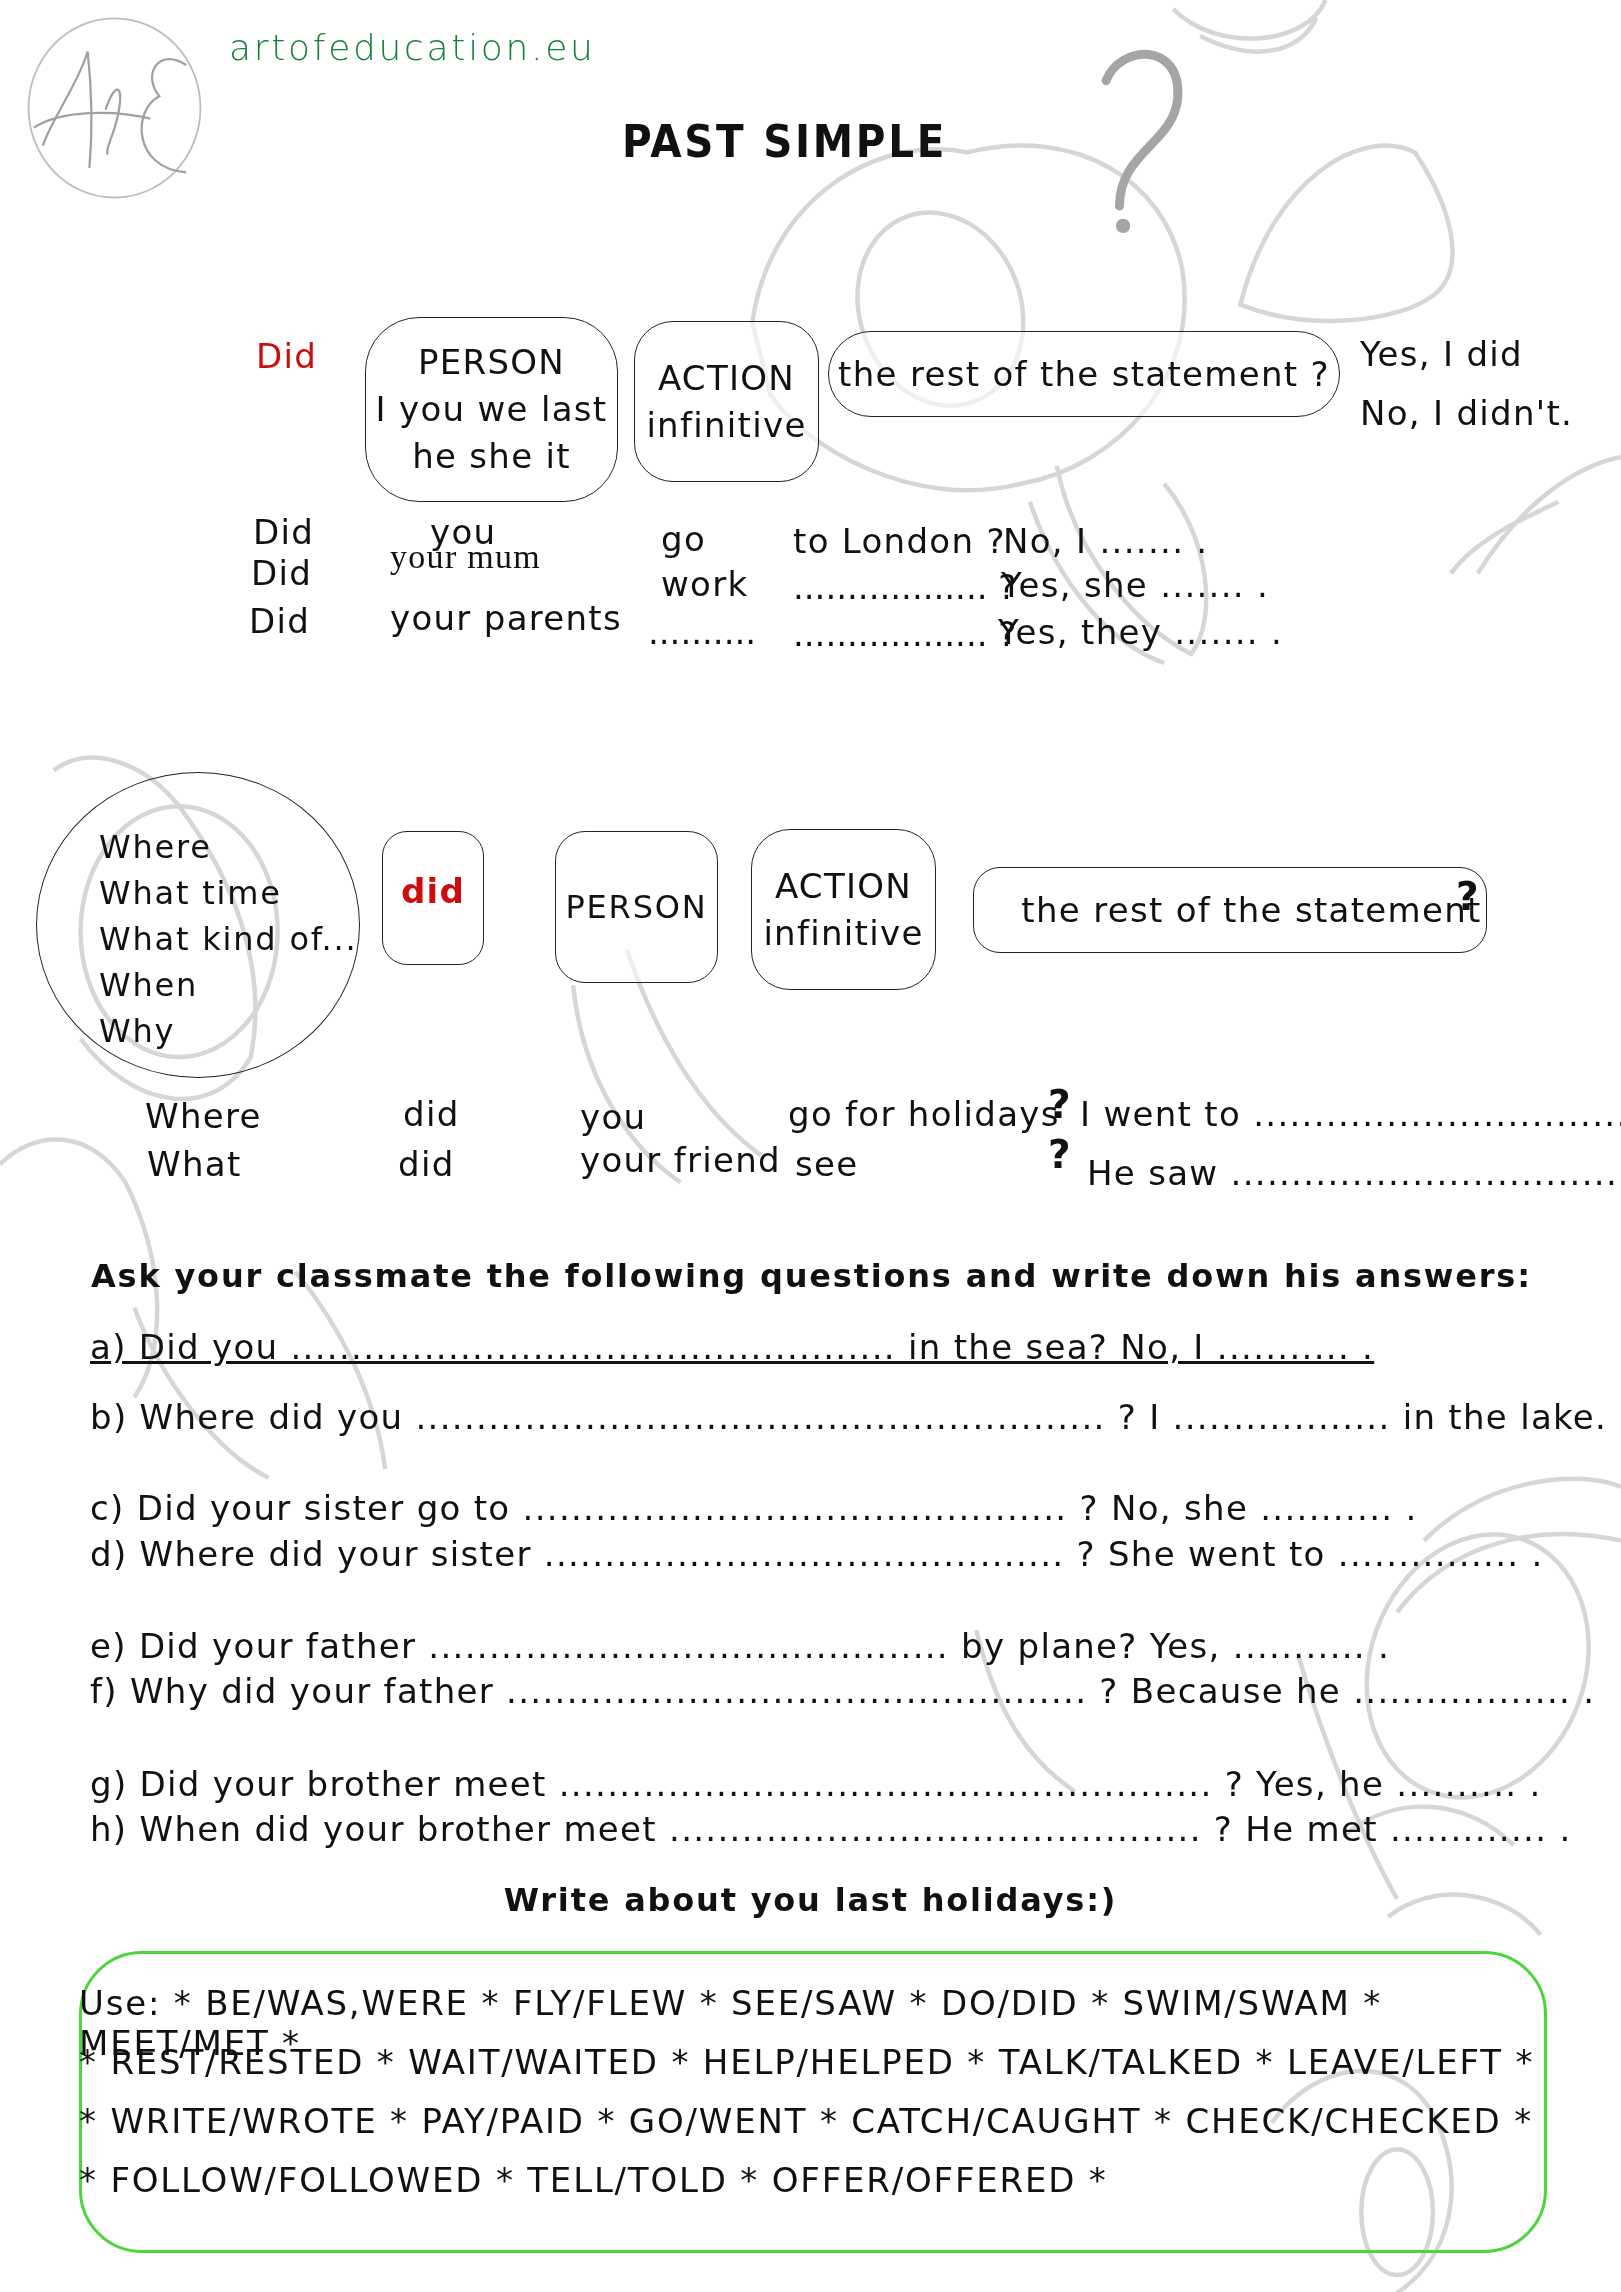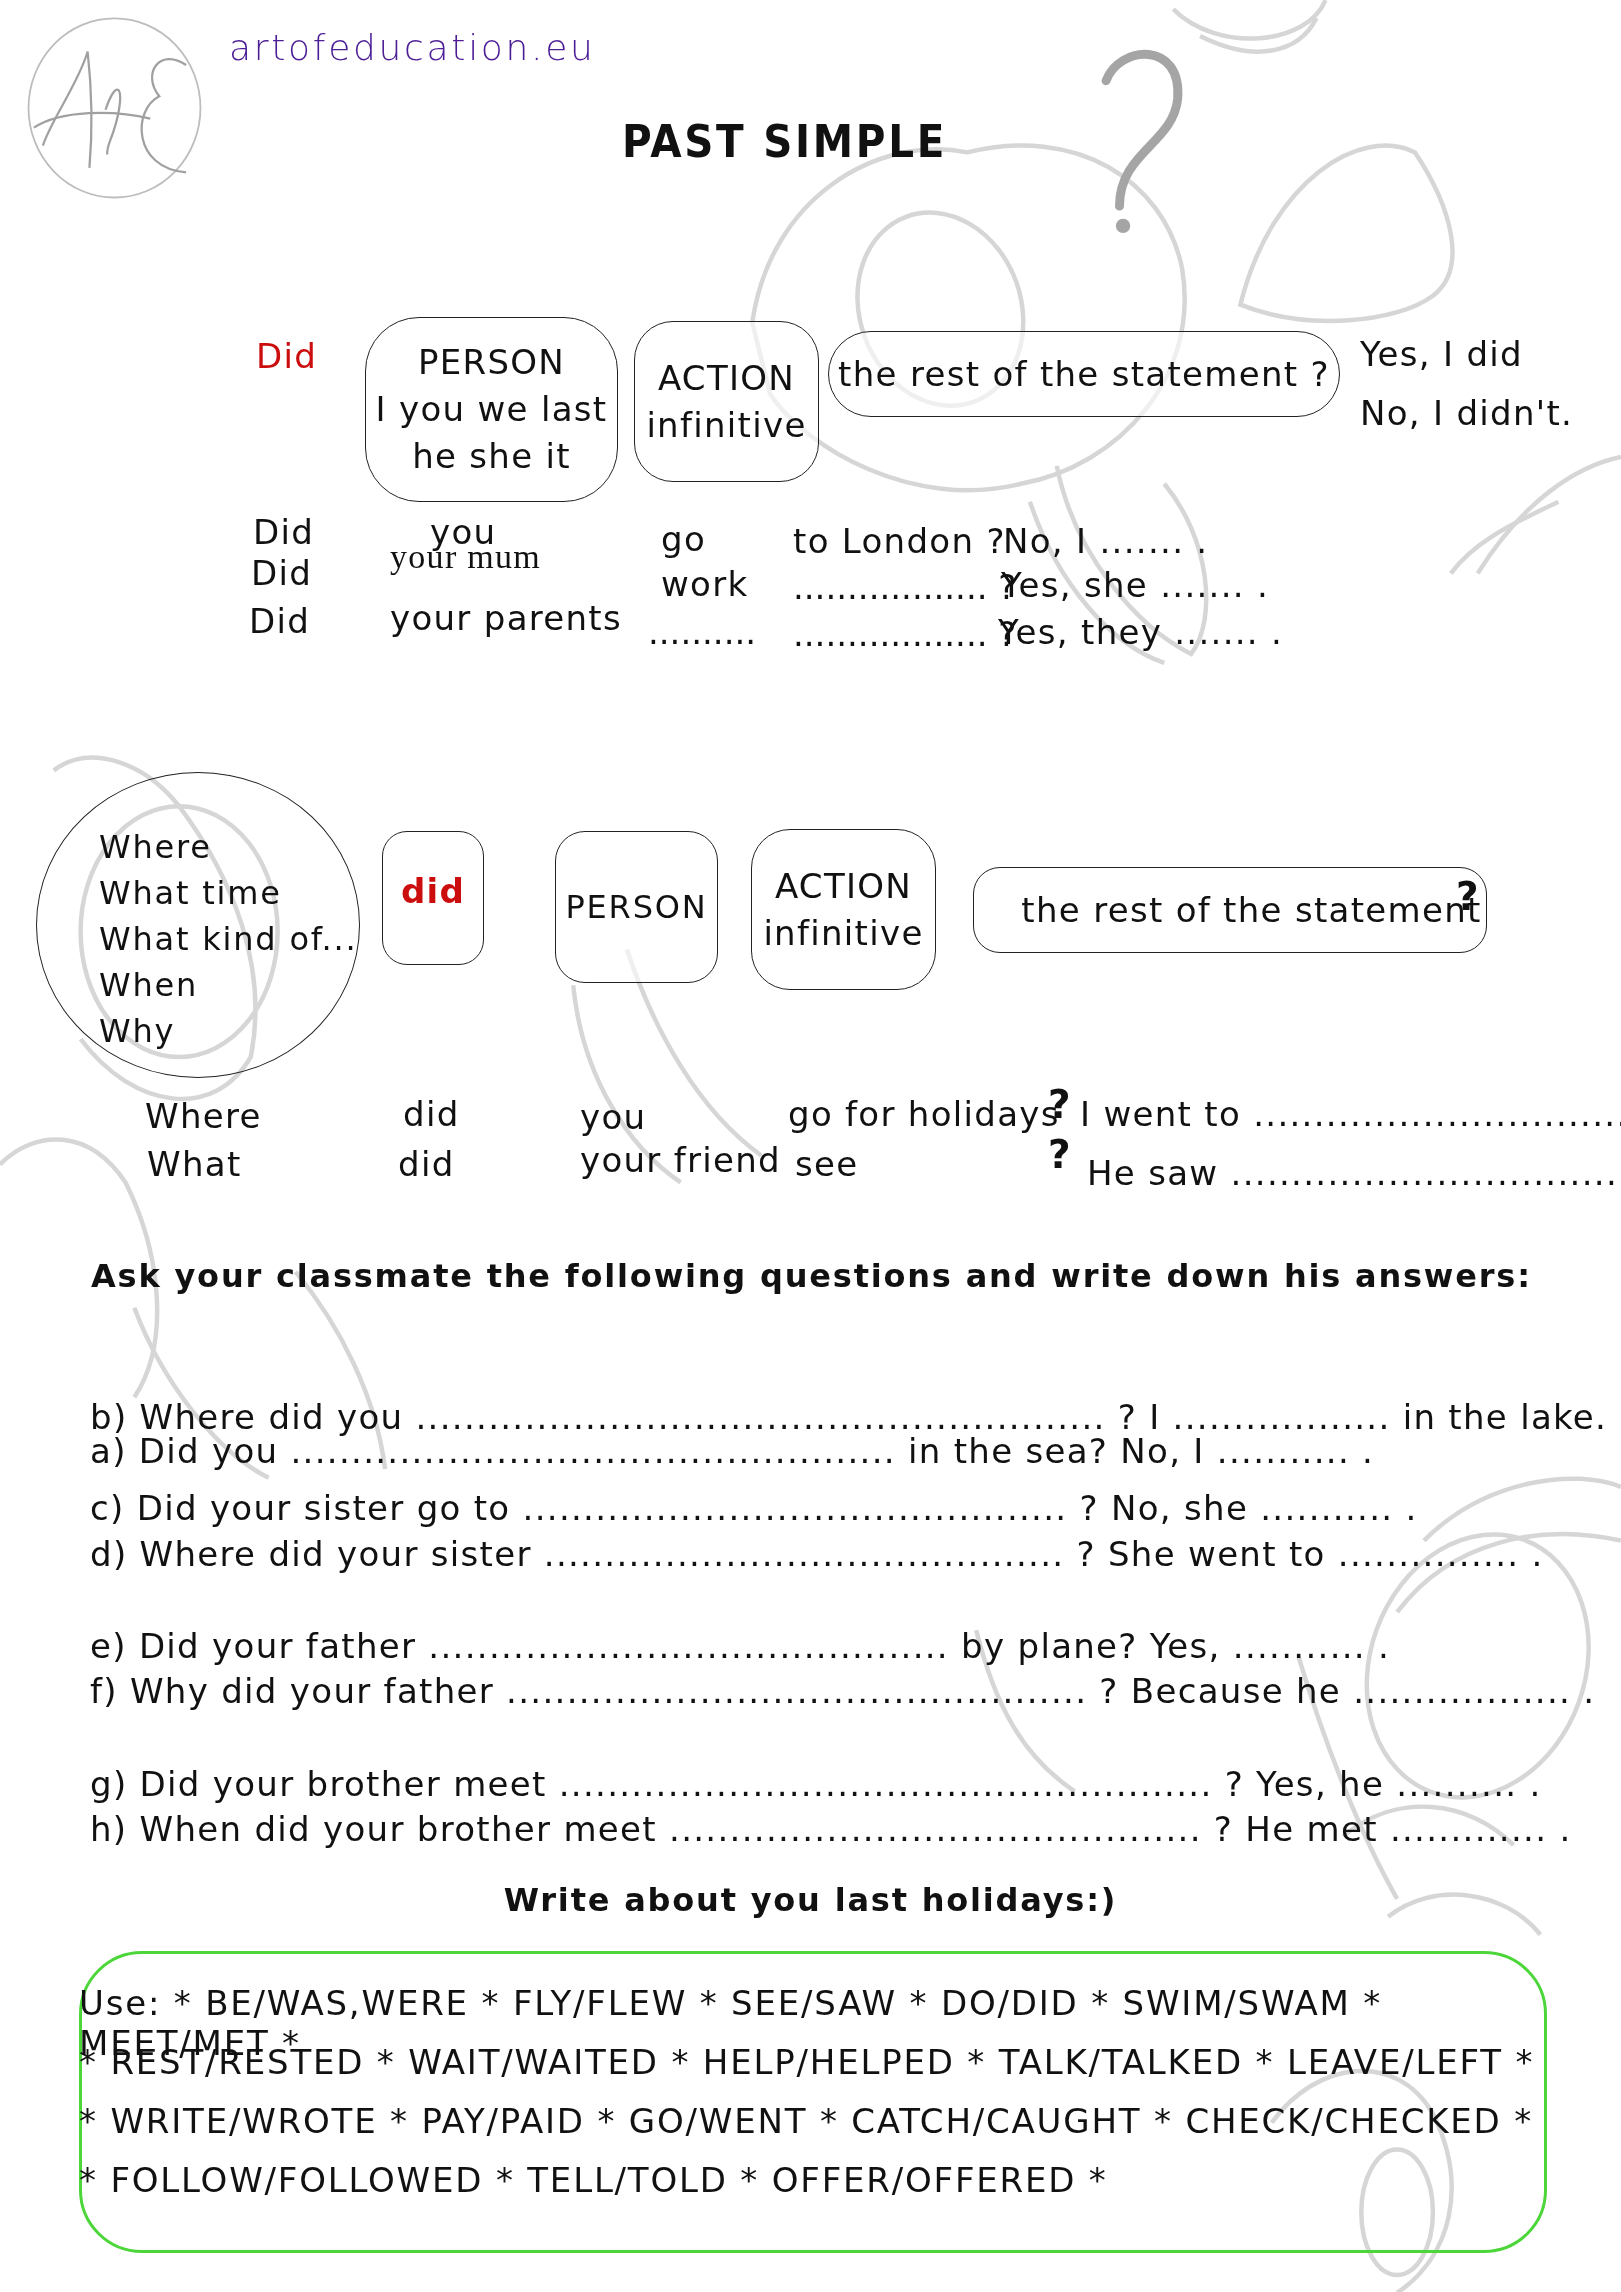--- a/index.html
+++ b/index.html
@@ -3,21 +3,21 @@
 <meta charset="utf-8">
 <style>
   html, body { margin: 0; padding: 0; }
   body {
     width: 1621px; height: 2293px; position: relative; overflow: hidden;
     background: #ffffff; color: #111;
     font-family: "DejaVu Sans", sans-serif;
   }
   .abs { position: absolute; white-space: nowrap; }
   .bg { position: absolute; left: 0; top: 0; width: 1621px; height: 2293px; pointer-events: none; }
-  .logo-text { left: 229px; top: 27px; font-size: 36px; color: #4c1d95; letter-spacing: 2.7px; font-family: "DejaVu Sans", sans-serif; font-weight: 300; }
+  .logo-text { left: 229px; top: 27px; font-size: 36px; color: #15803d; letter-spacing: 2.7px; font-family: "DejaVu Sans", sans-serif; font-weight: 300; }
   .title { left: 622px; top: 115px; font-size: 45px; font-weight: bold; letter-spacing: 2.7px; font-family: "DejaVu Sans Condensed", "DejaVu Sans", sans-serif; }
   .red { color: #cc0d0d; }
   .box { position: absolute; border: 1.8px solid #222; background: rgba(255,255,255,0.6); display: flex; flex-direction: column; align-items: center; justify-content: center; text-align: center; }
   .t38 { font-size: 34px; line-height: 47px; letter-spacing: 1.3px; }
   .t36 { font-size: 32px; letter-spacing: 1.8px; }
   .dots { letter-spacing: 0; }
   .qmark-big { font-size: 39px; font-weight: bold; }
   .green-box { position: absolute; left: 79px; top: 1951px; width: 1462px; height: 296px; border: 3.6px solid #4cd63a; border-radius: 63px; }
   .verbs-line { position: absolute; left: 79px; width: 1469px; text-align: left; font-size: 34px; letter-spacing: 1.8px; }
   .oval { position: absolute; left: 36px; top: 772px; width: 322px; height: 304px; border: 1.8px solid #222; border-radius: 50%; }
@@ -147,21 +147,21 @@
   <div class="abs t38" style="left:147px;top:1141px;">What</div>
   <div class="abs t38" style="left:398px;top:1141px;">did</div>
   <div class="abs t38" style="left:580px;top:1137px;">your friend</div>
   <div class="abs t38" style="left:795px;top:1141px;">see</div>
   <div class="abs qmark-big" style="left:1048px;top:1132px;">?</div>
   <div class="abs t38" style="left:1087px;top:1150px;">He saw ................................. .</div>
 </div>
 
 <div class="abs t36" style="left:91px;top:1257px;font-weight:bold;">Ask your classmate the following questions and write down his answers:</div>
 <div>
-  <div class="abs t38" style="left:90px;top:1428px;">a) Did you .................................................. in the sea? No, I ........... .</div>
+  <div class="abs t38" style="left:90px;top:1324px;text-decoration:underline;">a) Did you .................................................. in the sea? No, I ........... .</div>
   <div class="abs t38" style="left:90px;top:1394px;">b) Where did you ......................................................... ? I .................. in the lake.</div>
   <div class="abs t38" style="left:90px;top:1485px;">c) Did your sister go to ............................................. ? No, she ........... .</div>
   <div class="abs t38" style="left:90px;top:1531px;">d) Where did your sister ........................................... ? She went to ............... .</div>
   <div class="abs t38" style="left:90px;top:1623px;">e) Did your father ........................................... by plane? Yes, ........... .</div>
   <div class="abs t38" style="left:90px;top:1668px;">f) Why did your father ................................................ ? Because he .................. .</div>
   <div class="abs t38" style="left:90px;top:1761px;">g) Did your brother meet ...................................................... ? Yes, he .......... .</div>
   <div class="abs t38" style="left:90px;top:1806px;">h) When did your brother meet ............................................ ? He met ............. .</div>
 </div>
 
 <div class="abs t36" style="left:0;width:1621px;text-align:center;top:1881px;font-weight:bold;">Write about you last holidays:)</div>

